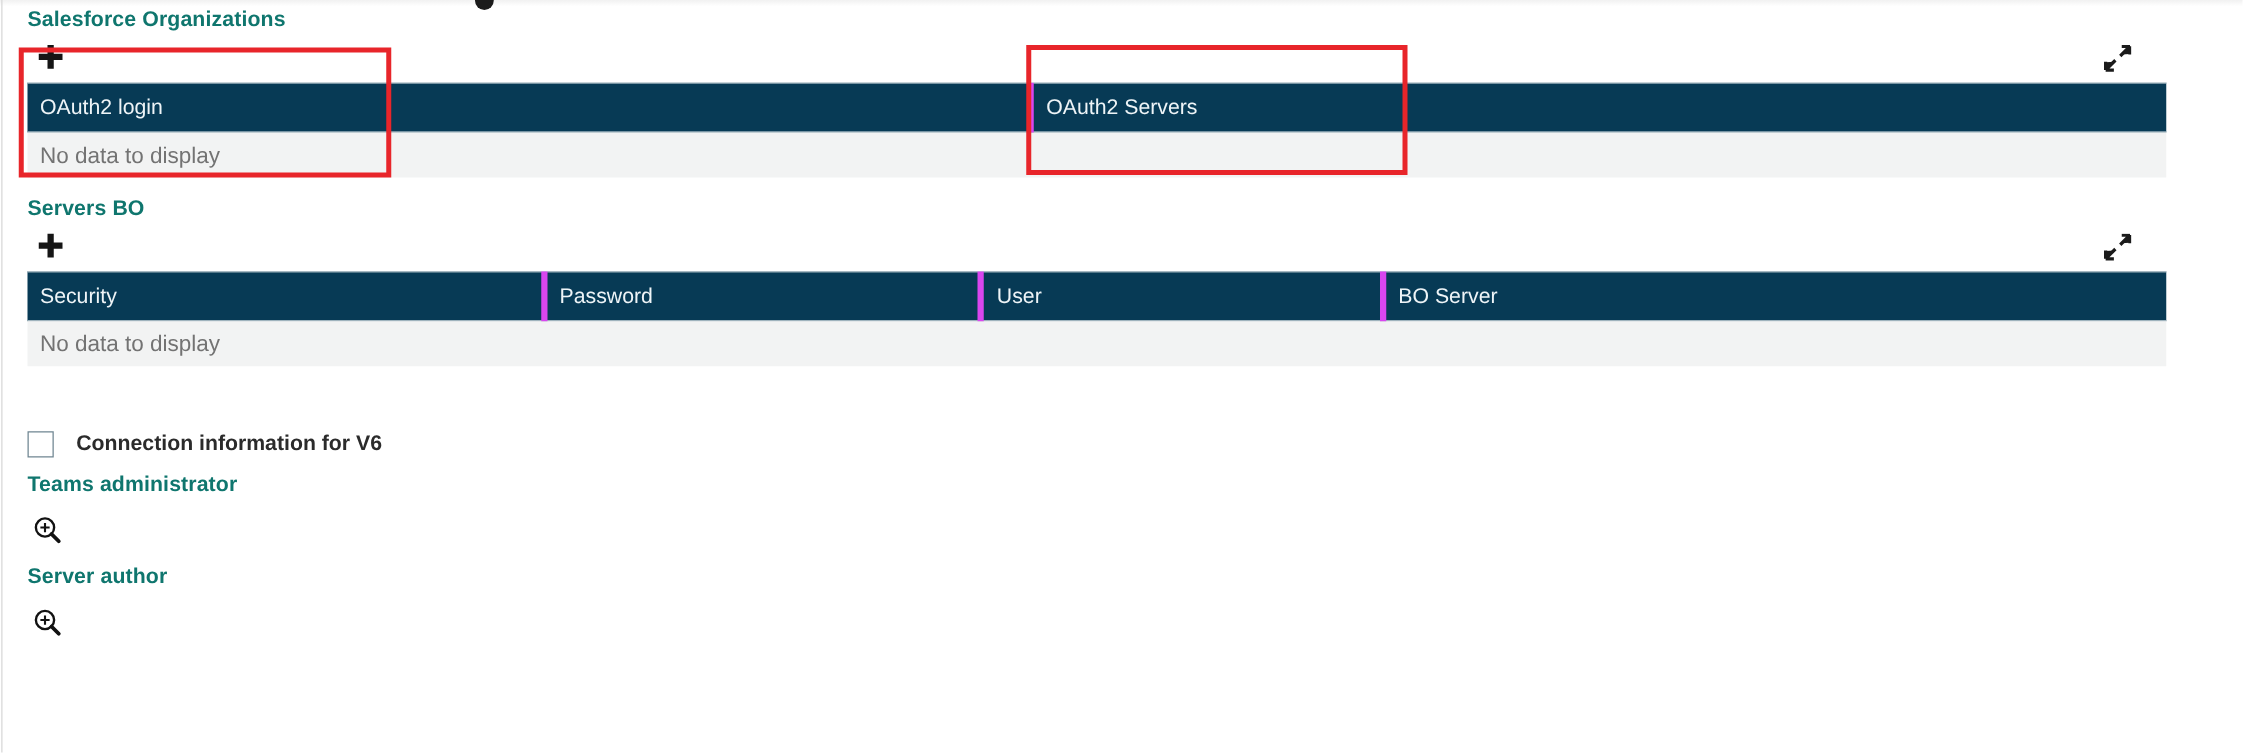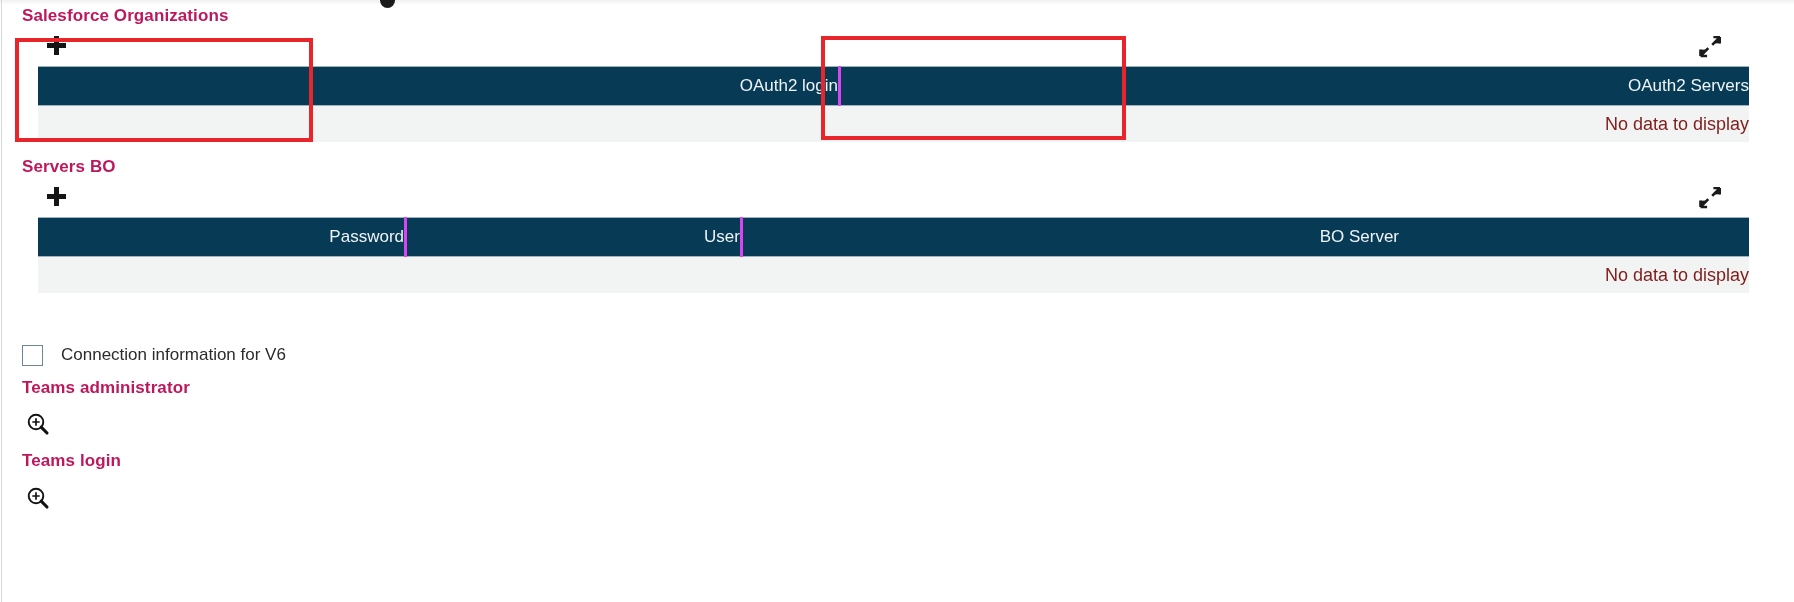--- a/index.html
+++ b/index.html
@@ -47,31 +47,30 @@
     width: 15px;
     height: 15px;
     border-radius: 50%;
     background: #1b1b1b;
   }
 
   .section-title {
     position: absolute;
     font-size: 17px;
     font-weight: bold;
-    color: #be185d;
+    color: #0f766e;
     letter-spacing: .1px;
     white-space: nowrap;
   }
 
   
   .grid {
     position: absolute;
-    left: 38px;
+    left: 22px;
     width: 1711px;
-    text-align: right;
   }
   .grid-toolbar {
     position: relative;
     height: 34px;
     background: #ffffff;
   }
   .add-icon {
     position: absolute;
     left: 8px;
     top: 3px;
@@ -115,31 +114,31 @@
   }
   .grid-head .col {
     color: #eef4f7;
     font-size: 17px;
     padding-left: 10px;
     height: 40px;
     line-height: 39px;
     box-sizing: border-box;
     white-space: nowrap;
     overflow: hidden;
-    border-left: 3px solid #d946ef;
+    border-left: 5px solid #d946ef;
   }
   .grid-head .col:first-child { border-left: none; }
 
   .grid-body {
     background: #f2f3f3;
     height: 36px;
   }
   .grid-empty {
     font-size: 18px;
-    color: #7f1d1d;
+    color: #737373;
     line-height: 36px;
     padding-left: 10px;
     white-space: nowrap;
   }
 
   
   .check-row {
     position: absolute;
     left: 22px;
     top: 343px;
@@ -151,21 +150,21 @@
     width: 21px;
     height: 21px;
     border: 1px solid #6f8591;
     background: #ffffff;
     box-sizing: border-box;
     cursor: pointer;
   }
   .check-label {
     margin-left: 18px;
     font-size: 17px;
-    font-weight: normal;
+    font-weight: bold;
     color: #2b2b2b;
     white-space: nowrap;
   }
 
   
   .lookup-icon {
     position: absolute;
     left: 26px;
     width: 24px;
     height: 24px;
@@ -228,20 +227,21 @@
         <svg width="22" height="22" viewBox="0 0 22 22" aria-hidden="true">
           <path d="M21 1 L13.2 8.8 M21 1 L14.4 1 M21 1 L21 7.6" stroke="#1b1b1b" stroke-width="2.6" fill="none" stroke-linecap="butt"></path>
           <path d="M13.8 7.6 L21 1 L21 7.2 Z" fill="#1b1b1b"></path>
           <path d="M1.5 20 L9.3 12.2 M1.5 20 L8.1 20 M1.5 20 L1.5 13.4" stroke="#1b1b1b" stroke-width="2.6" fill="none" stroke-linecap="butt"></path>
           <path d="M8.7 13.4 L1.5 20 L1.5 13.8 Z" fill="#1b1b1b"></path>
         </svg>
       </div>
     </div>
 
     <div class="grid-head">
+      <div class="col" style="width:430px;">Security</div>
       <div class="col" style="width:366px;">Password</div>
       <div class="col" style="width:336px;">User</div>
       <div class="col" style="width:659px;">BO Server</div>
     </div>
 
     <div class="grid-body">
       <div class="grid-empty">No data to display</div>
     </div>
   </div>
 
@@ -253,21 +253,21 @@
   <div class="section-title" style="left:22px; top:378px;">Teams administrator</div>
 
   <div class="lookup-icon" style="top:412px;">
     <svg width="24" height="24" viewBox="0 0 24 24" aria-hidden="true">
       <circle cx="10" cy="10" r="7.3" stroke="#121212" stroke-width="1.9" fill="none"></circle>
       <path d="M10 6.3 L10 13.7 M6.3 10 L13.7 10" stroke="#121212" stroke-width="1.7"></path>
       <path d="M15.2 15.2 L21 21" stroke="#121212" stroke-width="3.1" stroke-linecap="round"></path>
     </svg>
   </div>
 
-  <div class="section-title" style="left:22px; top:451px;">Teams login</div>
+  <div class="section-title" style="left:22px; top:451px;">Server author</div>
 
   <div class="lookup-icon" style="top:486px;">
     <svg width="24" height="24" viewBox="0 0 24 24" aria-hidden="true">
       <circle cx="10" cy="10" r="7.3" stroke="#121212" stroke-width="1.9" fill="none"></circle>
       <path d="M10 6.3 L10 13.7 M6.3 10 L13.7 10" stroke="#121212" stroke-width="1.7"></path>
       <path d="M15.2 15.2 L21 21" stroke="#121212" stroke-width="3.1" stroke-linecap="round"></path>
     </svg>
   </div>
 
   <div class="redbox" style="left:15px; top:38px; width:298px; height:104px;"></div>

